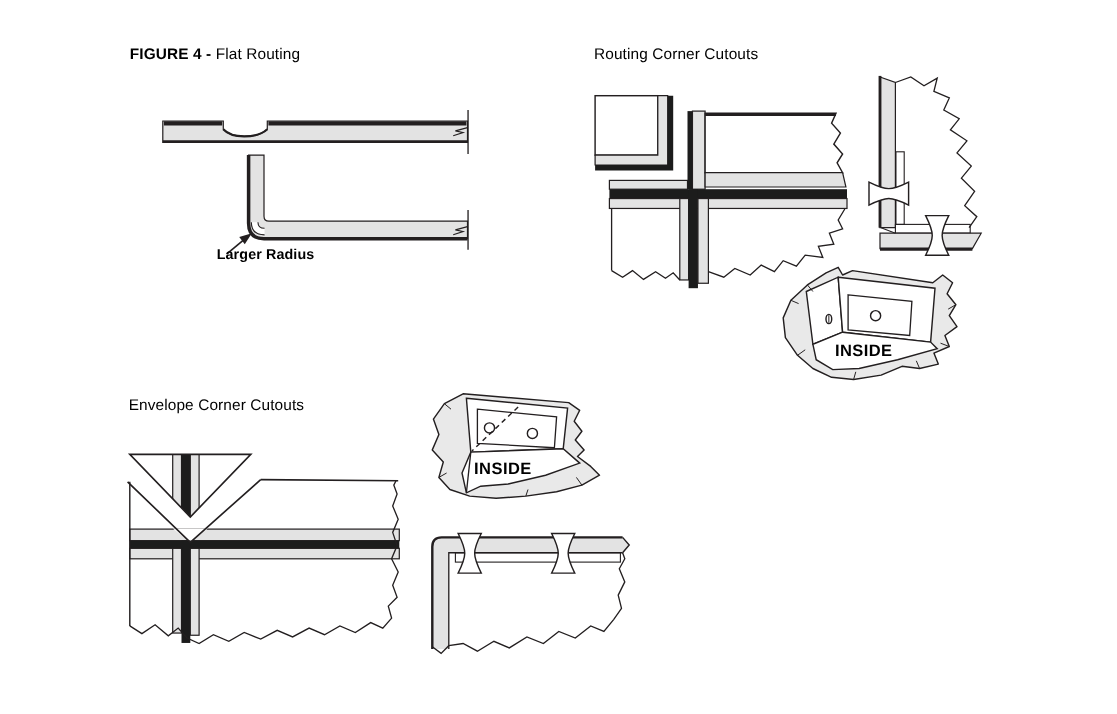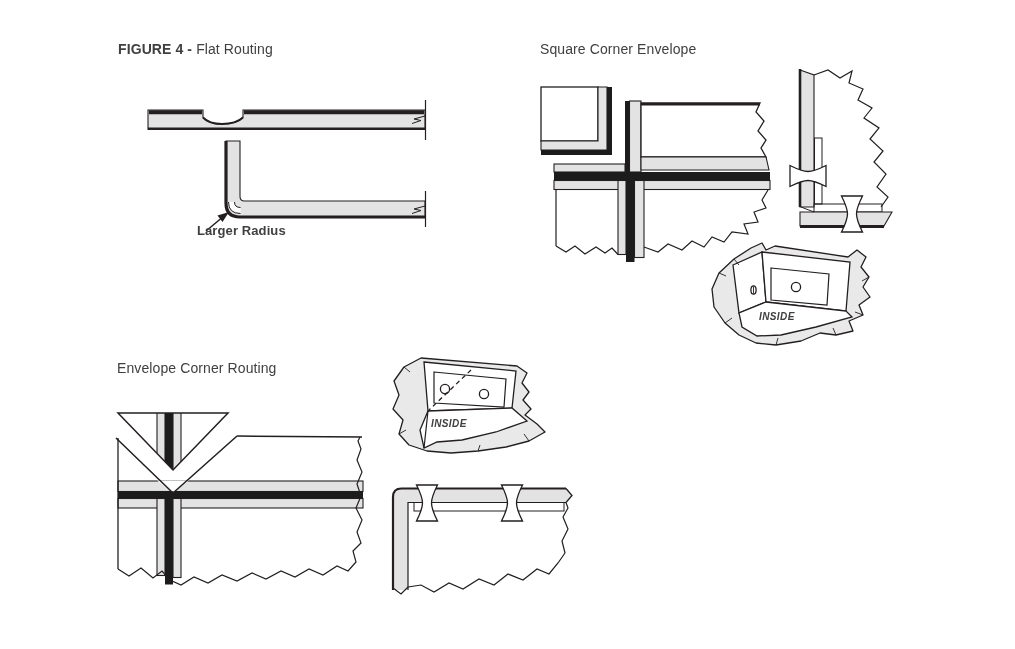--- a/index.html
+++ b/index.html
@@ -1,24 +1,24 @@
 <!DOCTYPE html>
 <html><head>
 <meta charset="utf-8">
 <style>
   html,body{margin:0;padding:0;background:#ffffff;}
   .page{position:relative;width:1015px;height:649px;background:#ffffff;overflow:hidden;
         font-family:"Liberation Sans","DejaVu Sans",sans-serif;}
   .art{position:absolute;left:0;top:0;}
-  .lbl{position:absolute;color:#404040;white-space:nowrap;line-height:1;}
+  .lbl{position:absolute;color:#000000;white-space:nowrap;line-height:1;}
   .h{font-size:14px;letter-spacing:0.1px;}
   .b{font-weight:bold;}
   .figno{margin-right:4px;}
   .ann{font-size:13px;font-weight:bold;letter-spacing:0.1px;}
-  .small{font-size:10px;font-weight:bold;letter-spacing:0.4px;font-style:italic;}
+  .small{font-size:15px;font-weight:bold;letter-spacing:0.4px;}
   
   .ln{stroke:#231f20;fill:none;}
   .g{fill:#e3e3e3;stroke:#231f20;stroke-width:1.1;}
   .gn{fill:#e3e3e3;stroke:none;}
   .k{fill:#1c1c1c;stroke:none;}
   .w{fill:#ffffff;stroke:#231f20;stroke-width:1.3;}
   .wn{fill:#ffffff;stroke:none;}
   .rim{fill:#e9e9e9;stroke:#231f20;stroke-width:1.3;stroke-linejoin:round;}
 </style>
 </head>
@@ -167,23 +167,23 @@
 
       <use href="#bowtie" transform="translate(427,503) rotate(90)"></use>
       <use href="#bowtie" transform="translate(512,503) rotate(90)"></use>
     </g>
   </svg>
 
   <div class="lbl h" style="left:118px;top:42px;">
     <span class="b figno">FIGURE 4 -</span><span>Flat Routing</span>
   </div>
 
-  <div class="lbl h" style="left:540px;top:42px;">Square Corner Envelope</div>
+  <div class="lbl h" style="left:540px;top:42px;">Routing Corner Cutouts</div>
 
-  <div class="lbl h" style="left:117px;top:361px;">Envelope Corner Routing</div>
+  <div class="lbl h" style="left:117px;top:361px;">Envelope Corner Cutouts</div>
 
   <div class="lbl ann" style="left:164px;top:224px;margin-left:33px;">Larger Radius</div>
 
   <div class="lbl small" style="left:759px;top:312px;">INSIDE</div>
 
   <div class="lbl small" style="left:431px;top:419px;">INSIDE</div>
 
 </div>
 
 </body></html>

